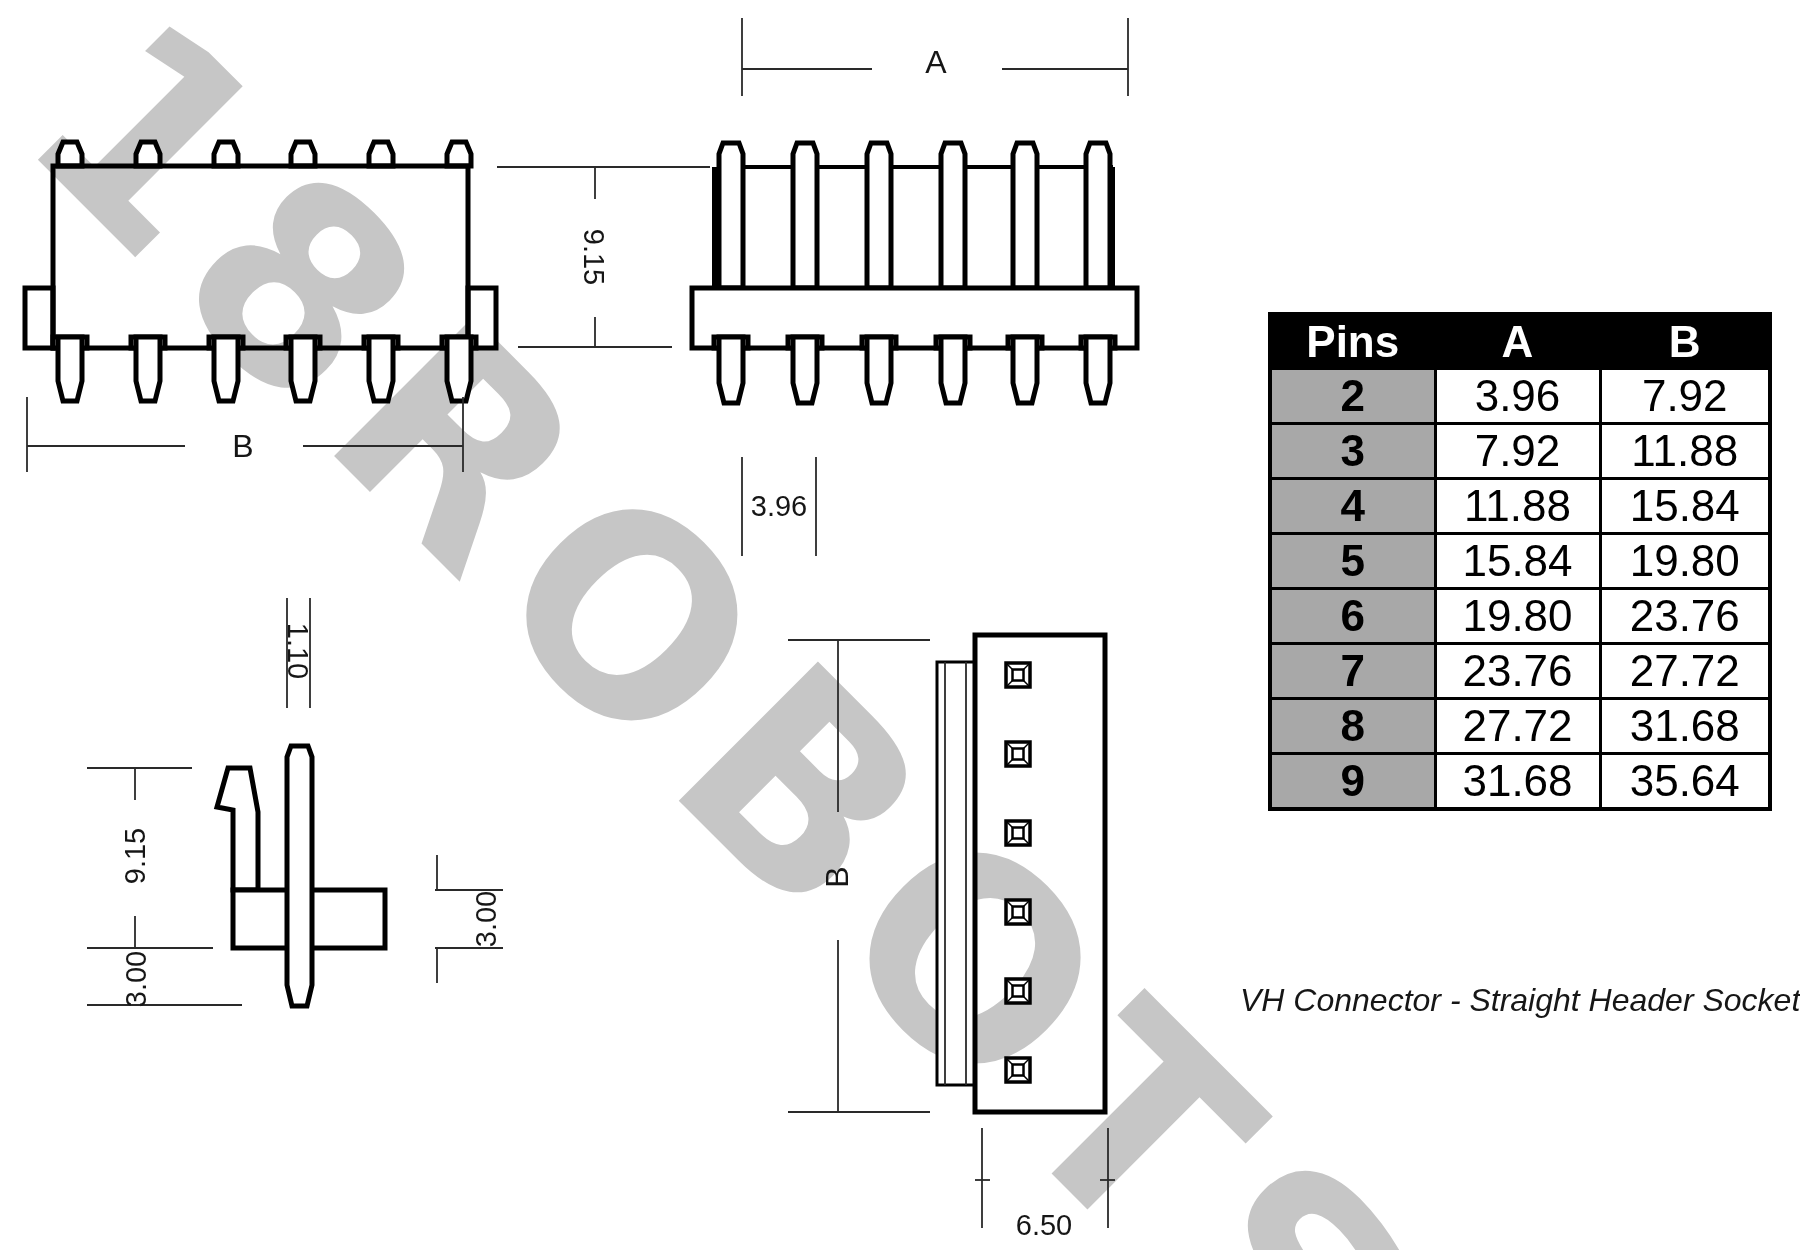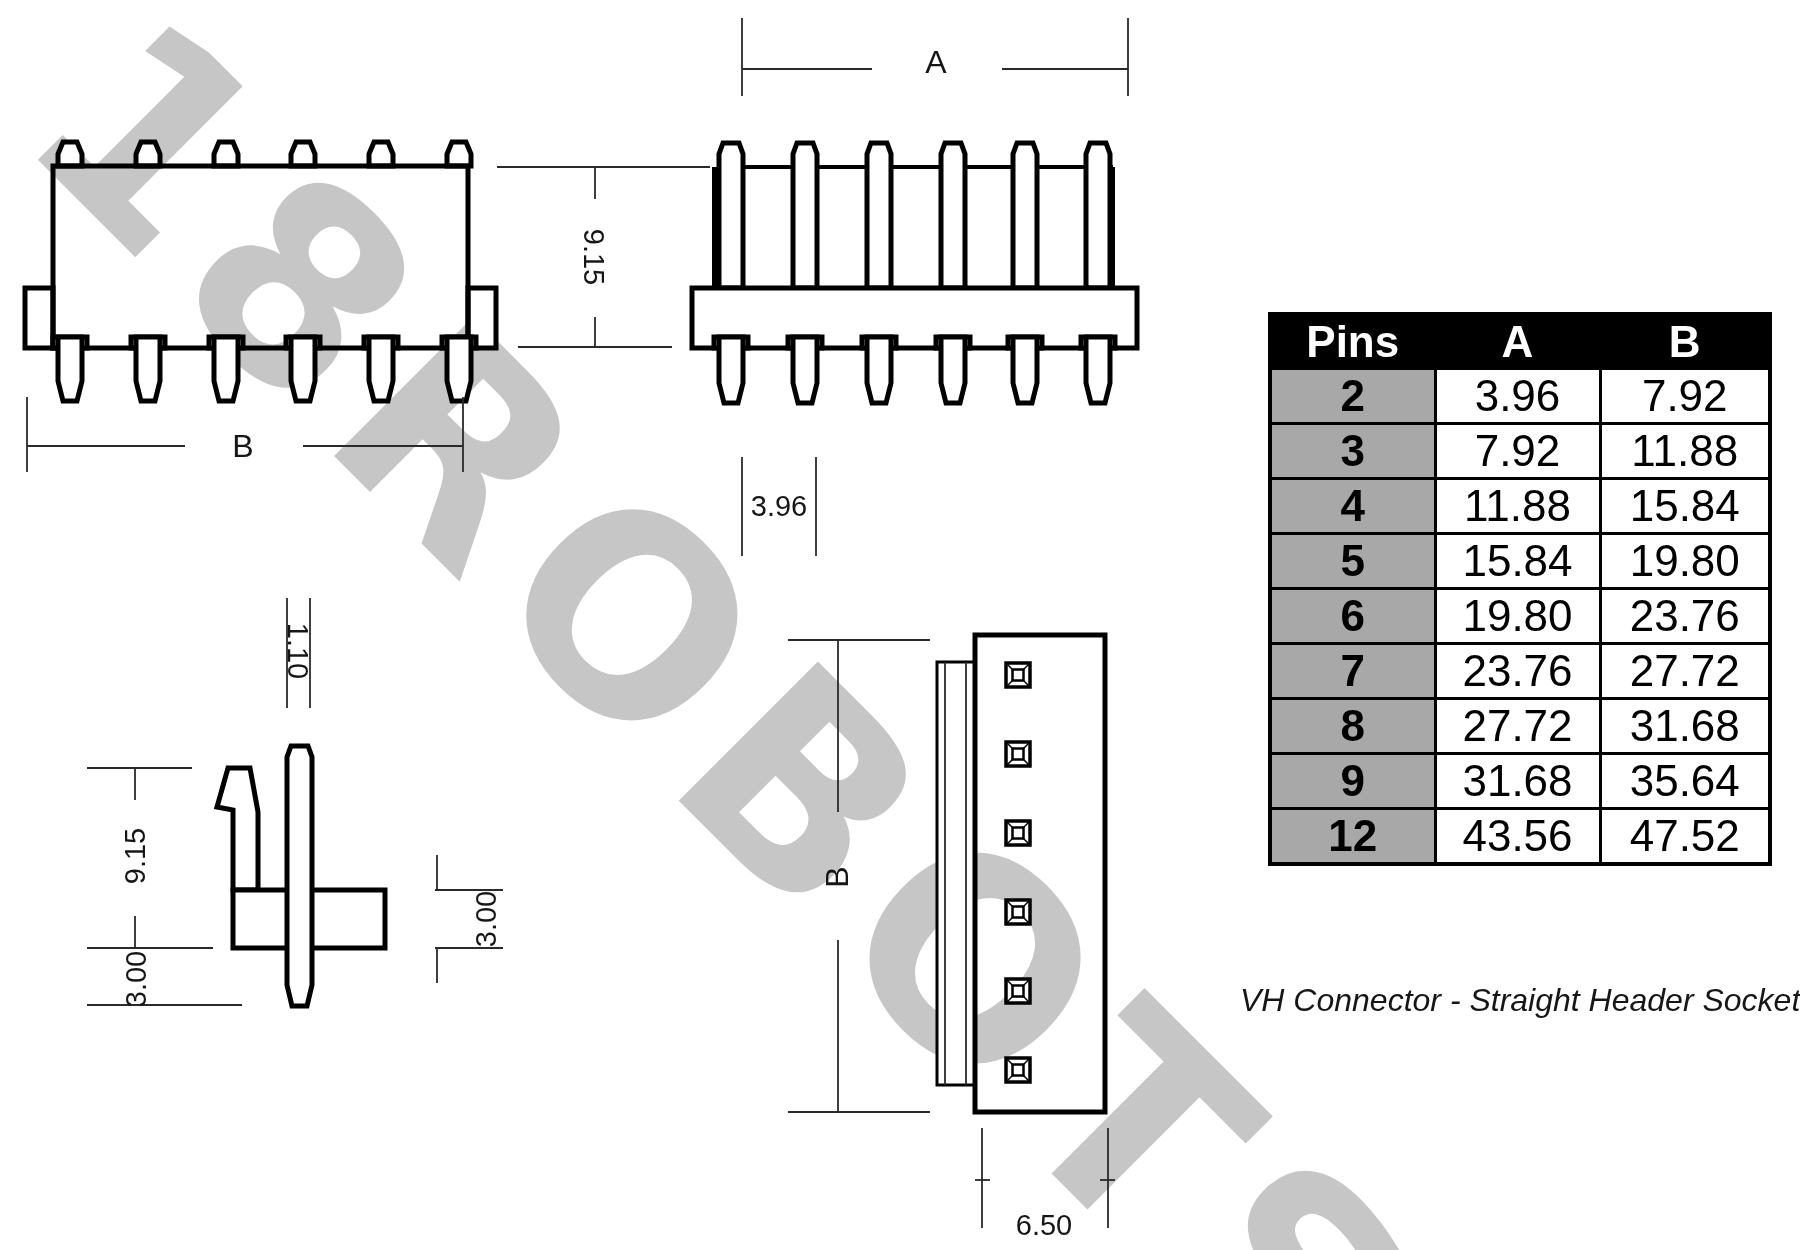--- a/index.html
+++ b/index.html
@@ -282,22 +282,17 @@
         <tr>
           <td class="pins-col">8</td>
           <td class="val-col">27.72</td>
           <td class="val-col">31.68</td>
         </tr>
         <tr>
           <td class="pins-col">9</td>
           <td class="val-col">31.68</td>
           <td class="val-col">35.64</td>
         </tr>
-        <tr>
-          <td class="pins-col">12</td>
-          <td class="val-col">43.56</td>
-          <td class="val-col">47.52</td>
-        </tr>
       </tbody>
   </table>
 
   <div class="caption">VH Connector - Straight Header Socket</div>
 </div>
 
 </body></html>

